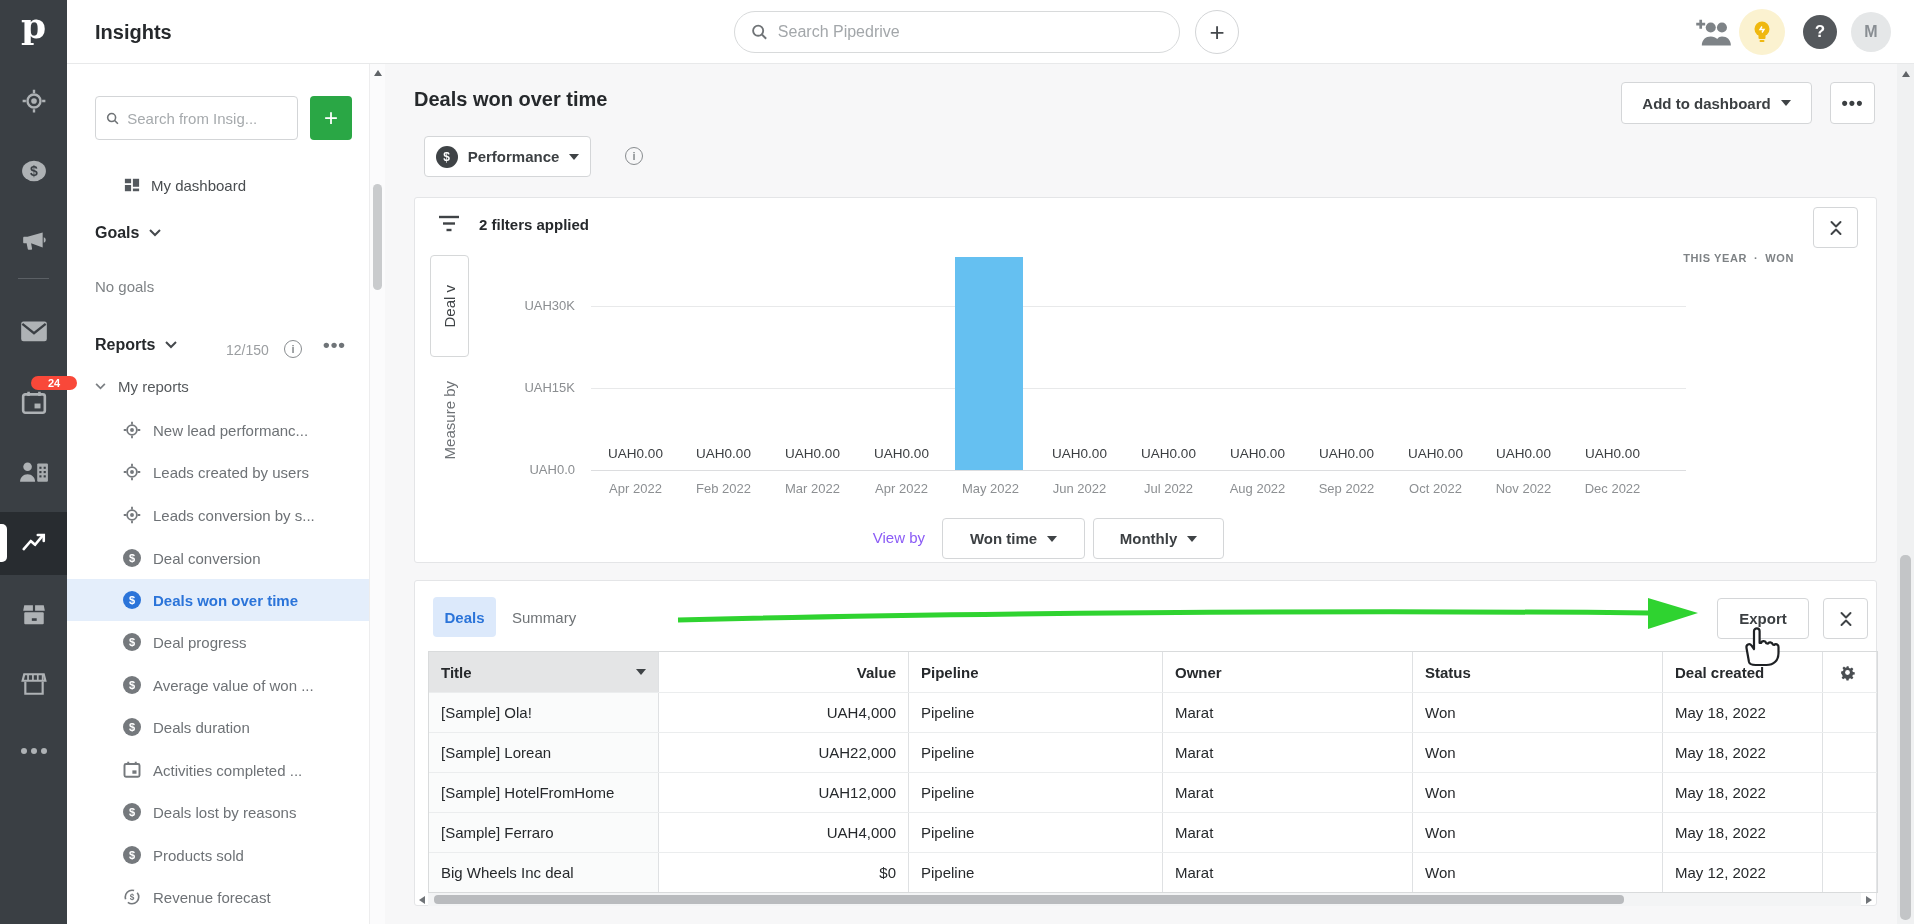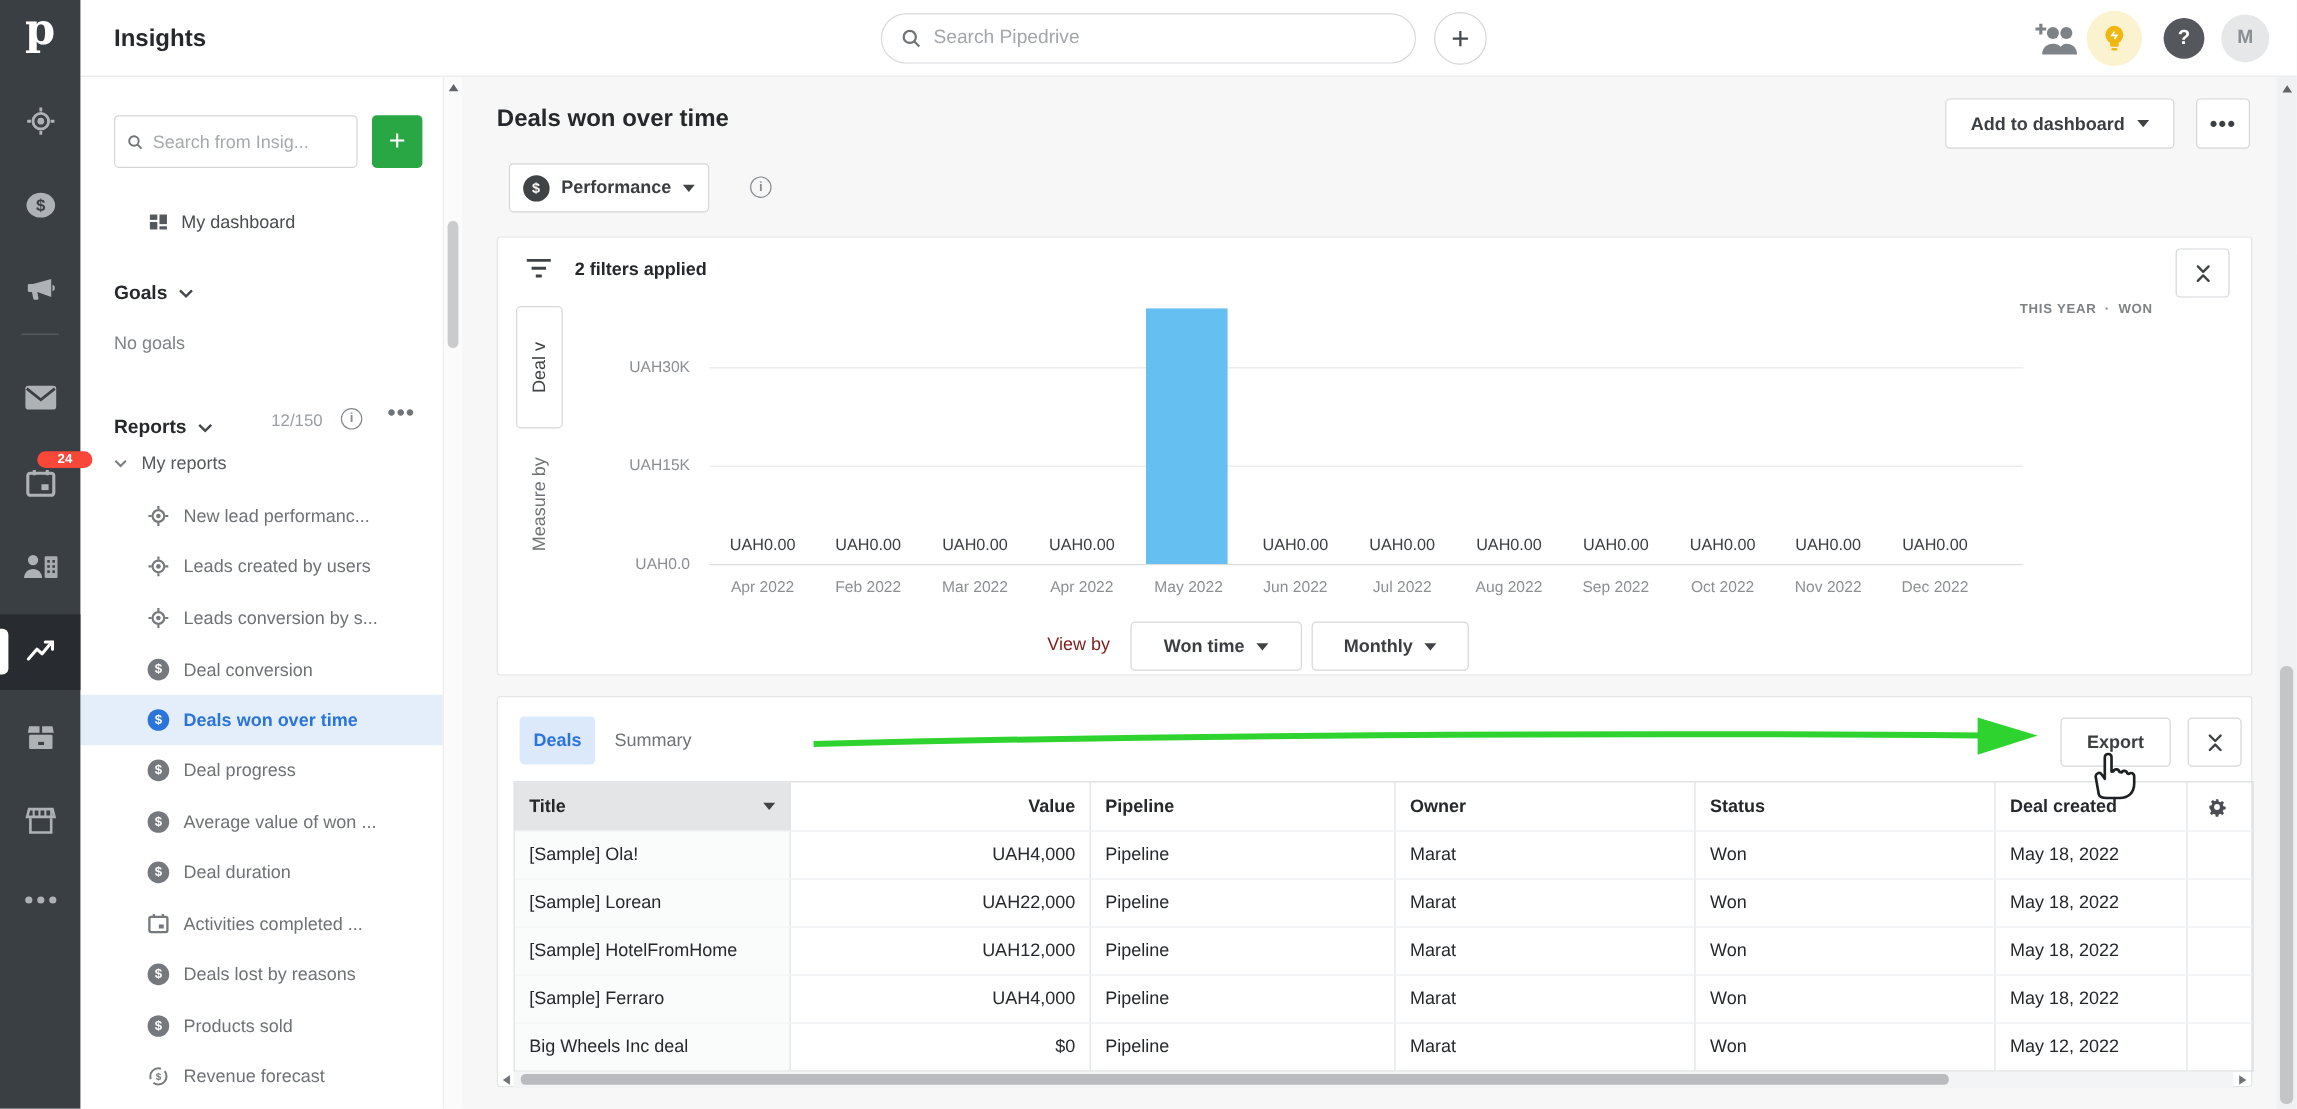--- a/index.html
+++ b/index.html
@@ -41,21 +41,21 @@
   .lp-search { position:absolute; left:28px; top:32px; width:203px; height:44px; border:1px solid #d3d5d7;
                border-radius:4px; display:flex; align-items:center; padding:0 10px; }
   .lp-search input { border:none; outline:none; width:100%; font-size:15px; margin-left:8px;
                      font-family:"Liberation Sans", sans-serif; }
   .lp-search input::placeholder { color:#a6aaad; }
   .lp-add { position:absolute; left:243px; top:32px; width:42px; height:44px; background:#2aa745; color:#fff;
             border-radius:4px; font-size:24px; display:flex; align-items:center; justify-content:center; border:none; }
   .lp-dash { position:absolute; left:0; top:103px; width:302px; height:36px; display:flex; align-items:center;
              padding-left:57px; font-size:15px; color:#494d50; gap:11px; }
   .lp-head { position:absolute; left:28px; display:flex; align-items:center; gap:10px;
-             font-size:16px; font-weight:700; color:#26292c;margin-top:12px; }
+             font-size:16px; font-weight:700; color:#26292c; }
   .lp-sub { position:absolute; left:28px; font-size:15px; color:#7f8386; }
   .lp-count { position:absolute; left:159px; top:278px; font-size:14px; color:#9b9ea1; }
   .lp-info { position:absolute; left:217px; top:276px; }
   .lp-dots { position:absolute; left:256px; top:270px; font-size:19px; font-weight:700; color:#6f7478; letter-spacing:1px; }
   .lp-group { position:absolute; left:28px; top:314px; display:flex; align-items:center; gap:12px;
               font-size:15px; color:#55595c; }
   .rpt { position:absolute; left:0; width:302px; height:42px; display:flex; align-items:center;
          padding-left:56px; gap:12px; font-size:15px; color:#6e7276; }
   .rpt.active { background:#e4eefb; color:#2b74d9; font-weight:700; }
   .lp-scroll { position:absolute; left:302px; top:0; width:16px; height:860px; background:#fbfbfc;
@@ -91,21 +91,21 @@
   .vtext { writing-mode:vertical-rl; transform:rotate(180deg); font-size:15px; white-space:nowrap; }
   .measure { position:absolute; left:15px; top:162px; width:39px; height:120px; display:flex;
              align-items:center; justify-content:center; color:#6e7276; }
   .ytick { position:absolute; left:60px; width:100px; text-align:right; font-size:13px; color:#8b8e91; }
   .gline { position:absolute; left:176px; width:1095px; height:1px; background:#e8e9ea; }
   .baseline { position:absolute; left:176px; top:272px; width:1095px; height:1px; background:#dcdddf; }
   .bar { position:absolute; left:540px; top:59px; width:68px; height:213px; }
   .slot { position:absolute; width:89px; text-align:center; }
   .slot-val { top:248px; font-size:13.5px; color:#3b3e41; }
   .slot-mon { top:283px; font-size:13px; color:#8c8f92; }
-  .viewby-label { position:absolute; left:430px; top:331px; width:80px; text-align:right; font-size:15px; color:#7f1d1d; }
+  .viewby-label { position:absolute; left:430px; top:331px; width:80px; text-align:right; font-size:15px; color:#8b5cf6; }
   .vb-time { position:absolute; left:527px; top:320px; width:143px; height:41px; }
   .vb-gran { position:absolute; left:678px; top:320px; width:131px; height:41px; }
 
   
   .tab-deals { position:absolute; left:18px; top:16px; width:63px; height:40px; background:#dce9fb;
                border-radius:4px; color:#2b74d9; font-size:15px; font-weight:700; display:flex;
                align-items:center; justify-content:center; }
   .tab-summary { position:absolute; left:97px; top:16px; height:40px; display:flex; align-items:center;
                  font-size:15px; color:#6f7376; }
   .tc-export { position:absolute; left:1302px; top:17px; width:92px; height:41px; }
@@ -350,21 +350,21 @@
   <div class="rpt" style="top:557px">
     <span class="dollar-badge">$</span>
     <span>Deal progress</span>
   </div>
   <div class="rpt" style="top:600px">
     <span class="dollar-badge">$</span>
     <span>Average value of won ...</span>
   </div>
   <div class="rpt" style="top:642px">
     <span class="dollar-badge">$</span>
-    <span>Deal duration</span>
+    <span>Deals duration</span>
   </div>
   <div class="rpt" style="top:685px">
     <svg width="18" height="18" viewBox="0 0 24 24">
         <rect x="2" y="4" width="20" height="17" rx="2" fill="none" stroke="#75797d" stroke-width="2.6"></rect>
         <path d="M7 1v4M17 1v4" stroke="#75797d" stroke-width="2.6"></path>
         <rect x="12.5" y="12.5" width="5.5" height="4.5" fill="#75797d"></rect>
       </svg>
     <span>Activities completed ...</span>
   </div>
   <div class="rpt" style="top:727px">

